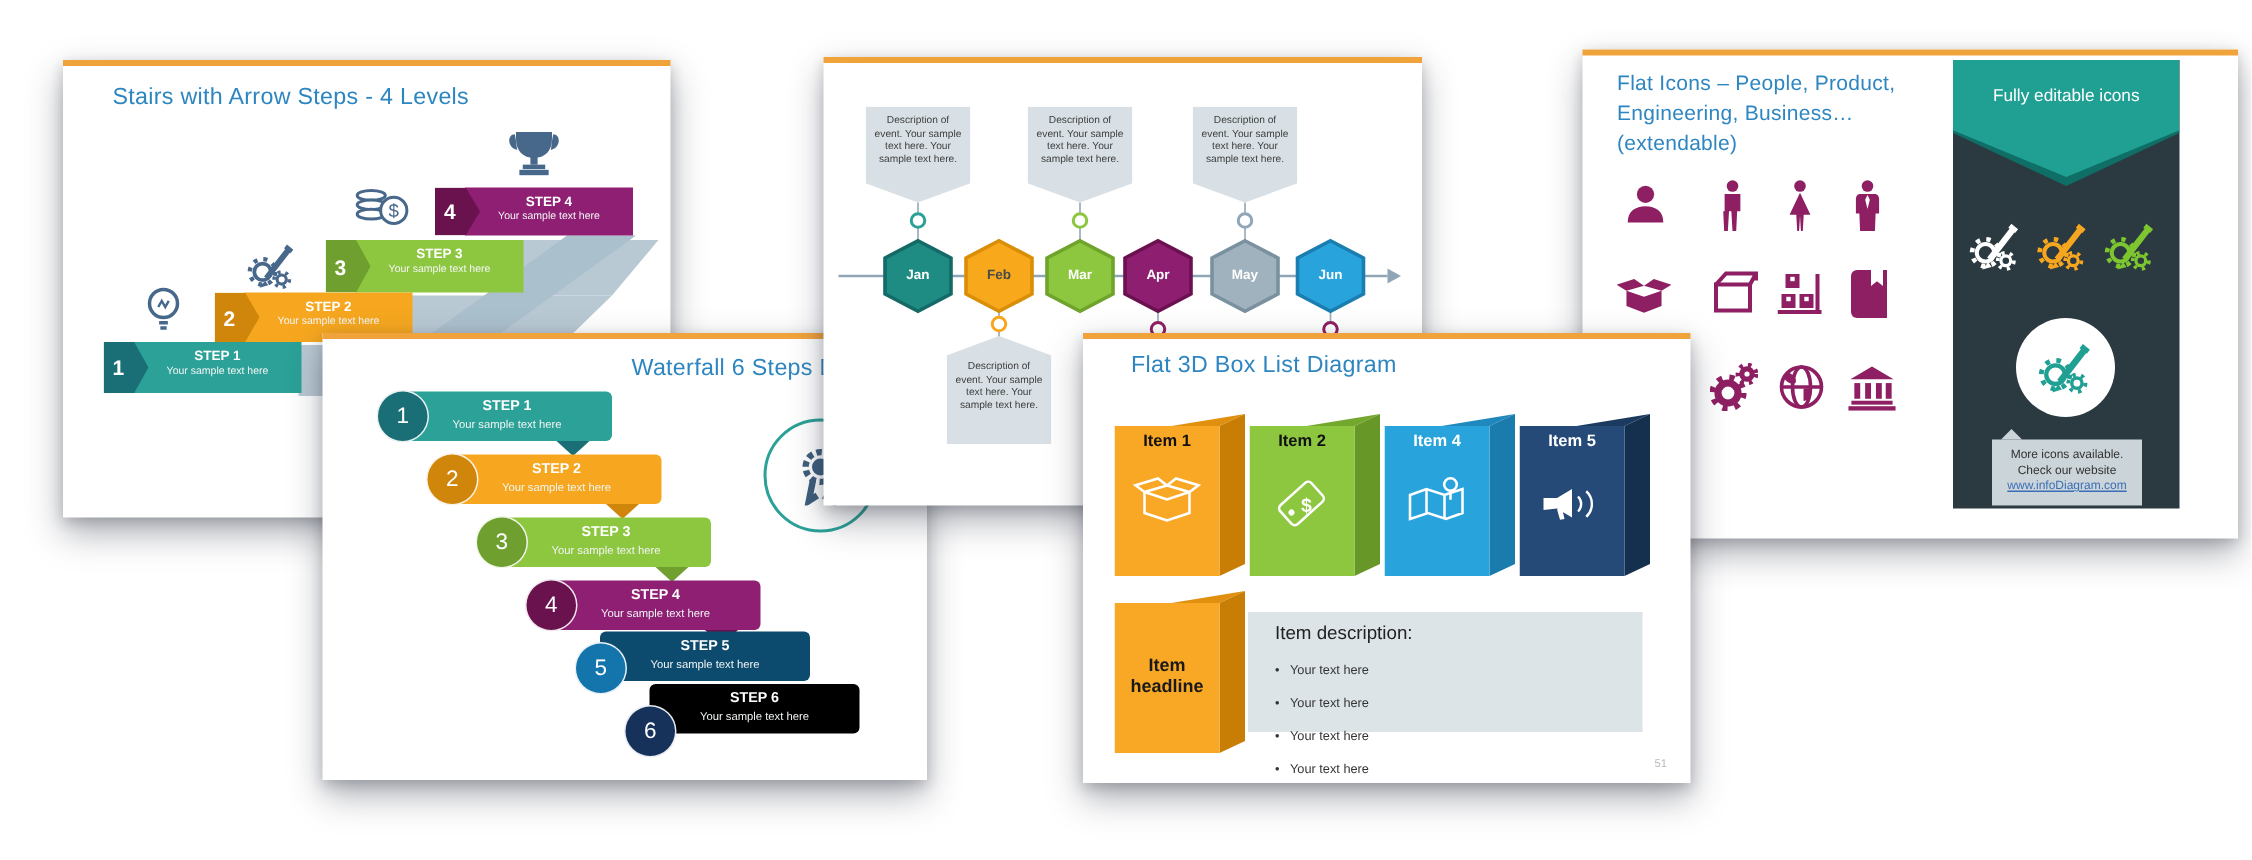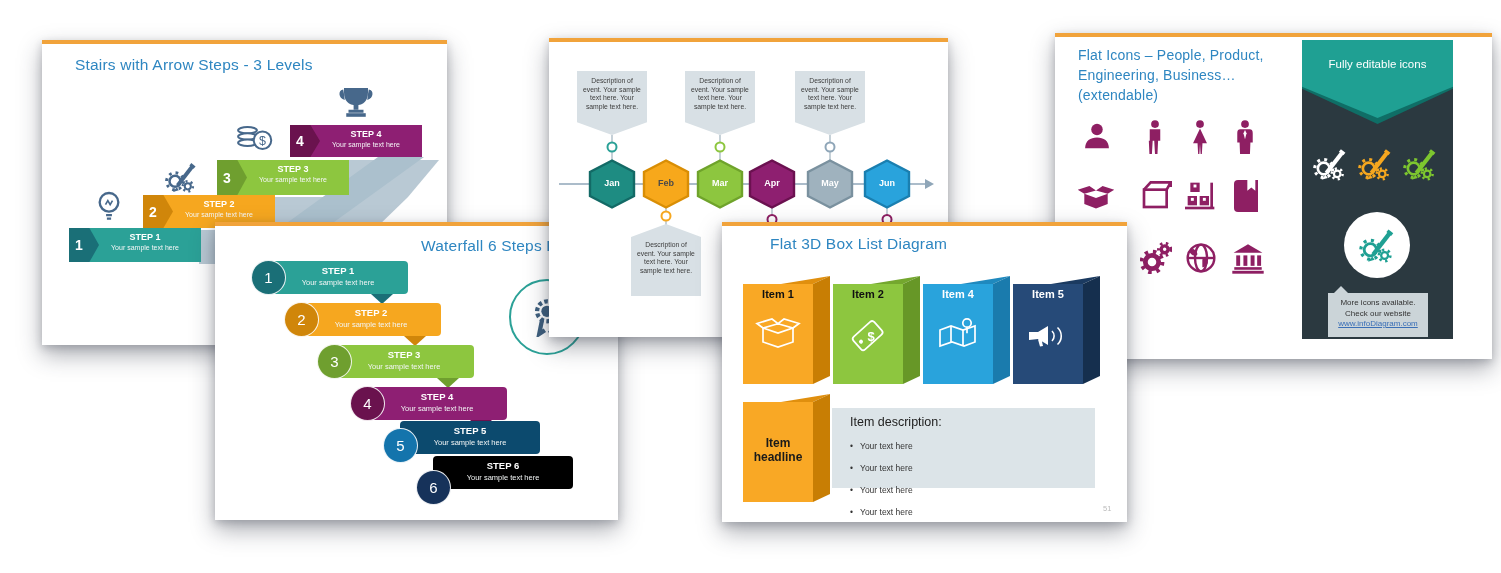--- a/index.html
+++ b/index.html
@@ -74,21 +74,21 @@
         <path d="M31 5 l5 4" stroke-width="3.6"></path>
       </g>
       <path d="M15 32 l-4.5 5.5 7-2z" fill="currentColor"></path>
     </symbol>
   </defs>
 </svg>
 
 <div class="stage">
 
   <div class="slide" style="left:42px;top:40px;width:405px;height:305px;z-index:1">
-    <div class="title" style="left:33px;top:16px">Stairs with Arrow Steps - 3 Levels</div>
+    <div class="title" style="left:33px;top:16px">Stairs with Arrow Steps - 4 Levels</div>
 
     <svg class="abs" style="left:0;top:0" width="405" height="305">
       <polygon points="305,120 397,120 366,157 305,157" fill="#B9C9D4"></polygon>
       <polygon points="231,157 366,157 332,190 231,190" fill="#B9C9D4"></polygon>
       <polygon points="157,190 332,190 296,224 157,224" fill="#B9C9D4"></polygon>
       <polygon points="336,117 382,117 234,224 188,224" fill="#ABC0CD"></polygon>
     </svg>
 
     <div class="stepnum" style="left:248px;top:85px;height:32px;background:#6A124E">4</div>
     <div class="stepbar" style="left:268px;top:85px;height:32px;background:#8E1F73">
@@ -371,21 +371,21 @@
       <div class="tip-arrow" style="left:32px;top:246px"></div>
       <div class="tooltip" style="left:26px;top:253px;width:100px;height:44px">
         <div>More icons available.</div>
         <div>Check our website</div>
         <a href="#">www.infoDiagram.com</a>
       </div>
     </div>
   </div>
 
   <div class="slide" style="left:722px;top:222px;width:405px;height:300px;z-index:4">
-    <div class="title" style="left:48px;top:13px">Flat 3D Box List Diagram</div>
+    <div class="title" style="left:32px;top:13px">Flat 3D Box List Diagram</div>
 
     <svg class="abs" style="left:21px;top:54px" width="88" height="110">
       <polygon points="38,8 70,8 87,0" fill="#E08F0E"></polygon>
       <polygon points="70,8 87,0 87,100 70,108" fill="#C87E04"></polygon>
       <rect x="0" y="8" width="70" height="100" fill="#F9A825"></rect>
       <g stroke="#fff" stroke-width="1.7" fill="none">
         <path d="M20 52 l15 5 15-5 v14 l-15 5-15-5z"></path>
         <path d="M20 52 l-6-4.5 15-4.5 6 4.7z M35 47.7 l6-4.7 15 4.5-6 4.5z"></path>
       </g>
     </svg>

